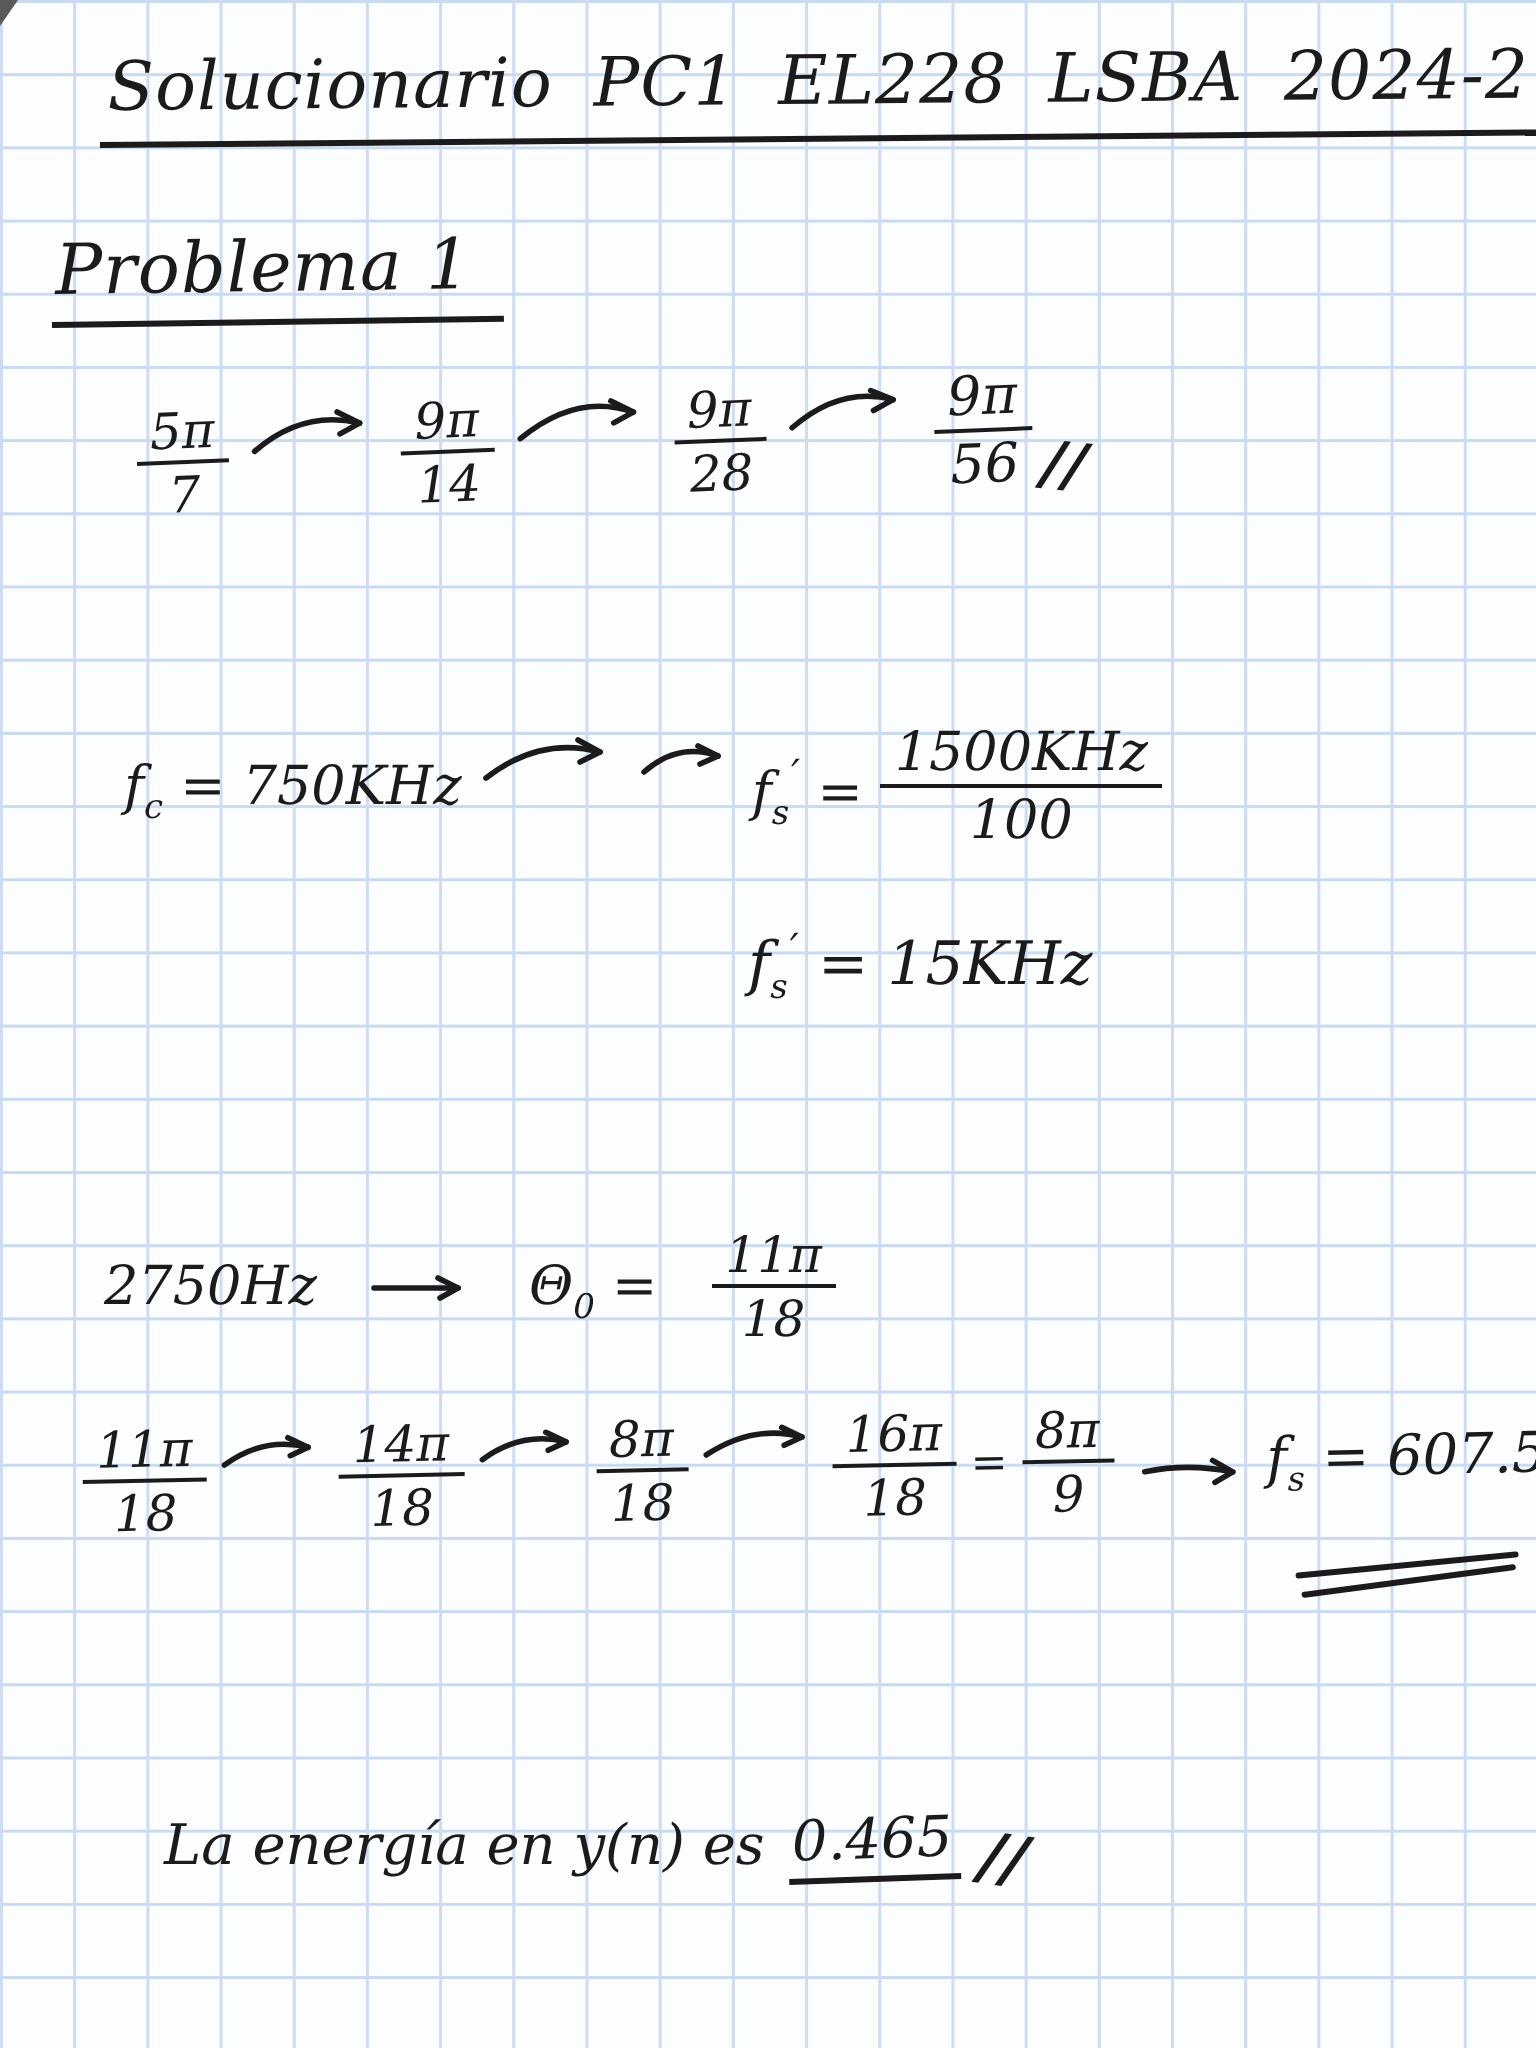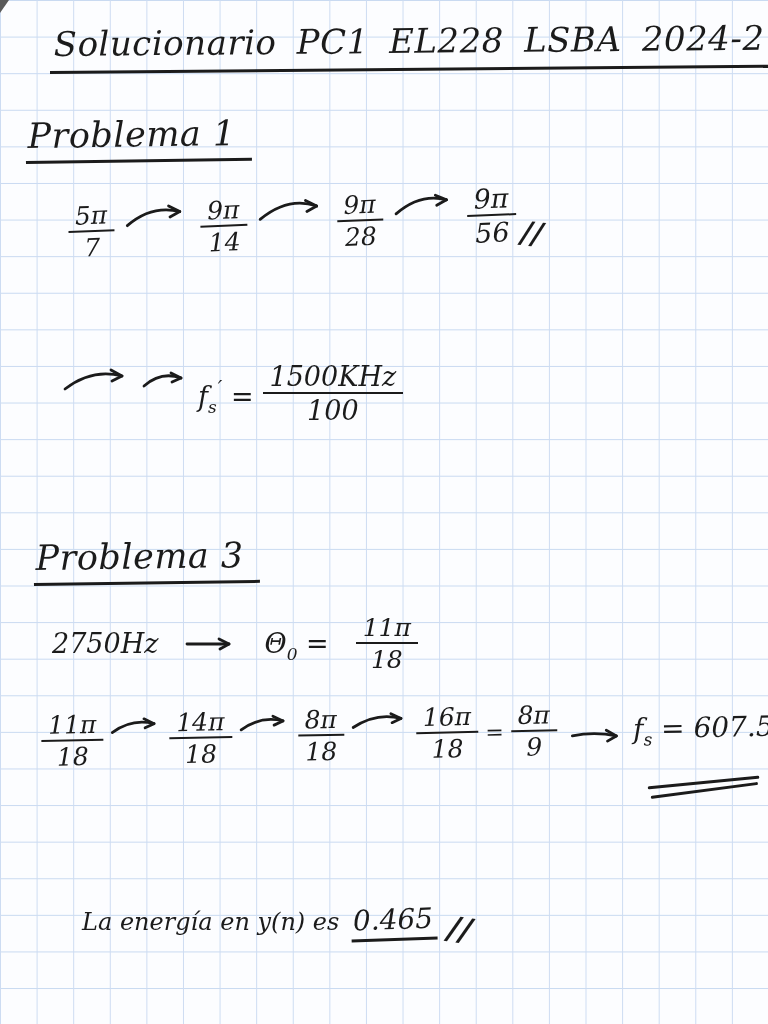--- a/index.html
+++ b/index.html
@@ -90,39 +90,40 @@
     </svg>
     <span class="frac big">
       <span class="num">9π</span>
       <span class="den">56</span>
     </span>
     <span class="slashes p1-slashes">//</span>
   </div>
 
 
   <div class="abs row" style="left:62px;top:362px;gap:9px;">
+    <span class="m"><span>f</span><sub class="sb">c</sub> <span>= 750KHz</span></span>
     <svg class="arc mid" width="70" height="30" viewBox="0 0 70 30">
       <path class="stroke" d="M3 23 Q 30 2 60 10"></path>
         <path class="stroke" d="M60 10 L49 4 M60 10 L50 15"></path>
     </svg>
     <svg class="arc mid" width="48" height="24" viewBox="0 0 48 24">
       <path class="stroke" d="M3 17 Q 20 2 40 9"></path>
         <path class="stroke" d="M40 9 L30 4 M40 9 L31 13"></path>
     </svg>
     <span class="m"><span>f</span><sub class="sb">s</sub><span class="prime">′</span> <span>=</span></span>
     <span class="frac big">
       <span class="num">1500KHz</span>
       <span class="den">100</span>
     </span>
   </div>
 
+  <div class="abs" style="left:374px;top:462px;">
+    <span class="m" style="font-size:30px;"><span>f</span><sub class="sb">s</sub><span class="prime">′</span> <span>= 15KHz</span></span>
+  </div>
 
-  <div class="abs" style="left:34px;top:538px;">
-    <span class="heading">Problema 3</span>
-  </div>
 
   <div class="abs row" style="left:52px;top:614px;gap:27px;">
     <span class="m">2750Hz</span>
     <svg class="arc" width="52" height="14" viewBox="0 0 52 14">
       <path class="stroke" d="M2 7 L44 7"></path>
         <path class="stroke" d="M44 7 L34 2 M44 7 L35 12"></path>
     </svg>
     <span class="m"><span>Θ</span><sub class="sb">0</sub> <span>=</span></span>
     <span class="frac">
       <span class="num">11π</span>
@@ -171,17 +172,17 @@
     <span class="m" style="font-size:28px;"><span>f</span><sub class="sb">s</sub> <span>= 607.5 Hz</span></span>
   </div>
 
   <div class="dbl-underline">
     <div class="l1"></div>
     <div class="l2"></div>
   </div>
 
 
   <div class="abs row" style="left:82px;top:896px;gap:12px;">
-    <span class="m" style="font-size:24px;">La energía en y(n) es</span>
+    <span class="m" style="font-size:28px;">La energía en y(n) es</span>
     <span class="m uval" style="font-size:28px;">0.465</span>
     <span class="slashes p4-slashes">//</span>
   </div>
 </div>
 
 </body></html>

